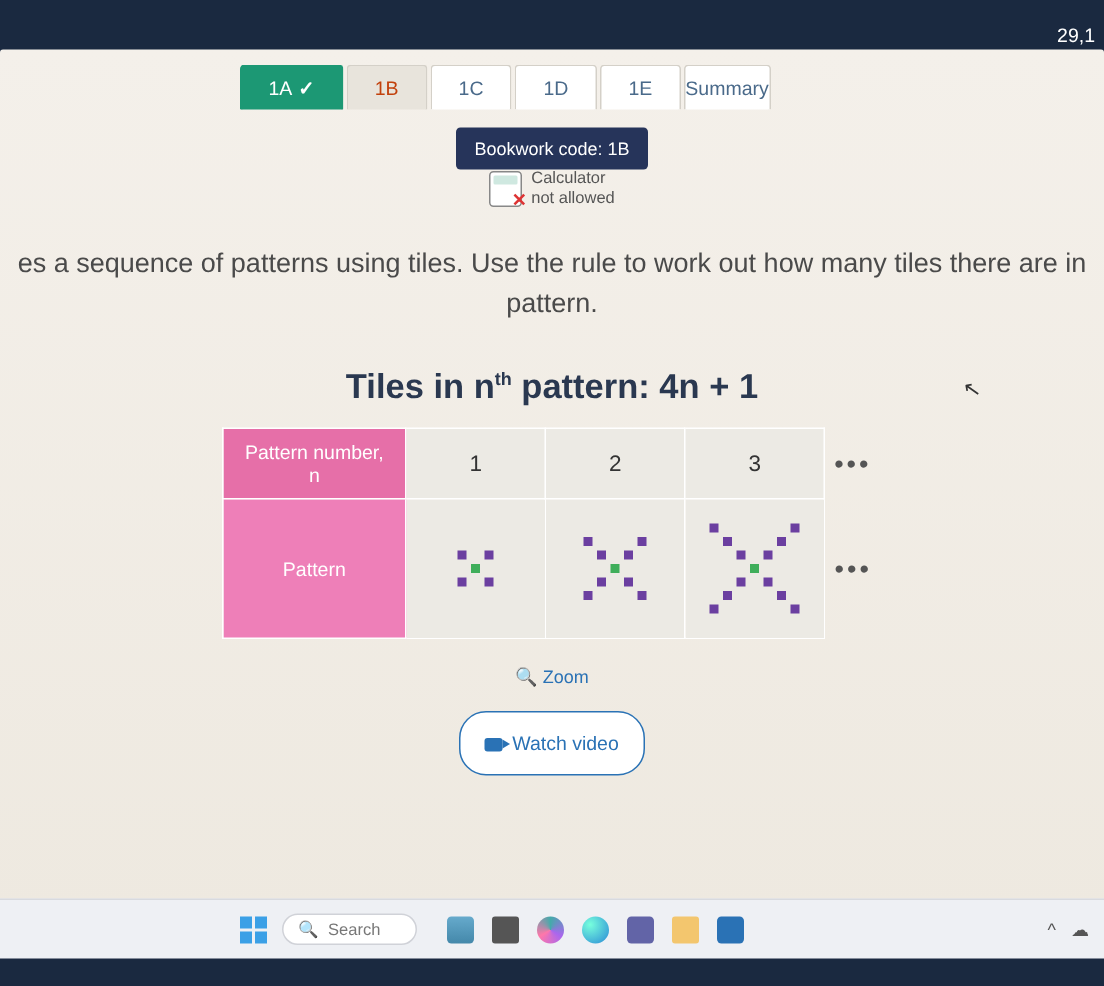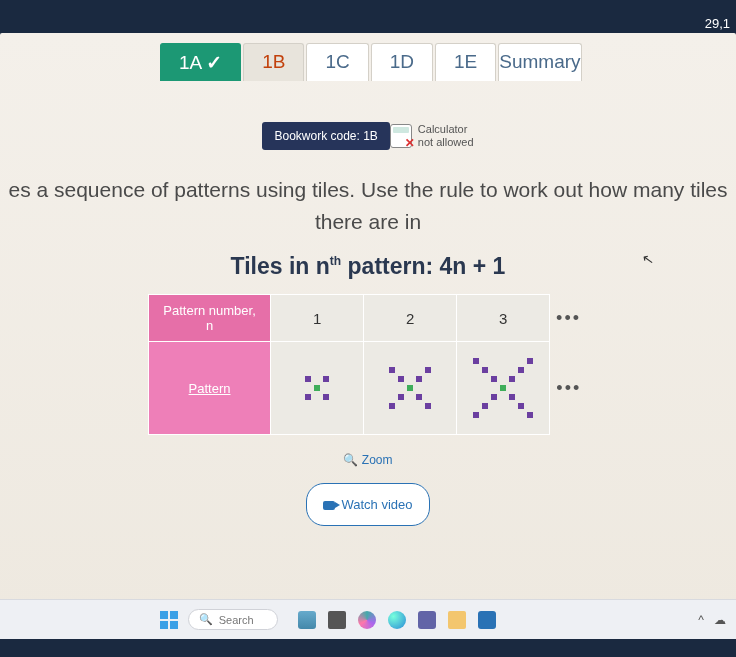--- a/index.html
+++ b/index.html
@@ -27,21 +27,21 @@
   .tabs {
     display: flex;
     gap: 2px;
     padding: 10px 0 0 160px;
   }
   .tab {
     background: #fff;
     border: 1px solid #d4d0c8;
     border-bottom: none;
     padding: 7px 18px;
-    font-size: 19px;
+    font-size: 13px;
     color: #4a6a8a;
     border-radius: 3px 3px 0 0;
     cursor: pointer;
   }
   .tab.active {
     background: #1c9874;
     color: #fff;
     border-color: #1c9874;
   }
   .tab.current {
@@ -49,21 +49,22 @@
     color: #c2410c;
     text-align: right;
   }
   .tab.summary { padding: 7px 0; }
   .tab .check::after { content: "✓"; margin-left: 4px; font-weight: bold; }
 
   .meta-row {
     display: flex;
     justify-content: center;
     align-items: center;
-    margin-top: 41px;
+    margin-top: 12px;
+    flex-direction: column;
   }
   .bookwork {
     background: #26345a;
     color: #fff;
     font-size: 12px;
     padding: 7px 12px;
     border-radius: 3px;
   }
   .calc {
     display: flex;
@@ -92,31 +93,31 @@
     position: absolute;
     bottom: -4px; right: -4px;
     color: #d33;
     font-size: 12px;
     font-weight: bold;
   }
 
   .question {
     text-align: center;
     color: #4a4a4a;
-    font-size: 21px;
+    font-size: 18px;
     padding: 24px 4px 0;
     line-height: 1.5;
   }
 
   .formula {
     text-align: center;
     font-size: 23px;
     font-weight: 700;
     color: #2a3850;
-    margin-top: 16px;
+    margin-top: 28px;
     font-family: "Segoe UI", Arial, sans-serif;
   }
   .formula sup { font-size: 12px; }
 
   .ptable {
     margin: 14px auto 16px;
     border-collapse: collapse;
     width: 440px;
   }
   .ptable th.rowh {
@@ -125,21 +126,20 @@
     font-weight: 500;
     font-size: 13px;
     padding: 8px 10px;
     border: 1px solid #fff;
     text-align: center;
     width: 140px;
   }
   .ptable th.rowh.big {
     height: 86px;
     background: #ee7fb8;
-    text-decoration: underline;
   }
   .ptable td {
     background: #eceae4;
     border: 1px solid #fff;
     text-align: center;
     font-size: 15px;
     color: #333;
     width: 86px;
     padding: 6px;
   }
@@ -250,20 +250,21 @@
       <div class="calc-icon"></div>
       <div>
         <div>Calculator</div>
         <div>not allowed</div>
       </div>
     </div>
   </div>
 
   <div class="question">
     <div>es a sequence of patterns using tiles. Use the rule to work out how many tiles there are in</div>
+    <div>pattern.</div>
   </div>
 
   <div class="cursor">↖</div>
 
   <div class="formula">
     <span>Tiles in n</span><sup>th</sup><span> pattern: </span><span>4n + 1</span>
   </div>
 
   <table class="ptable">
     <tbody>

